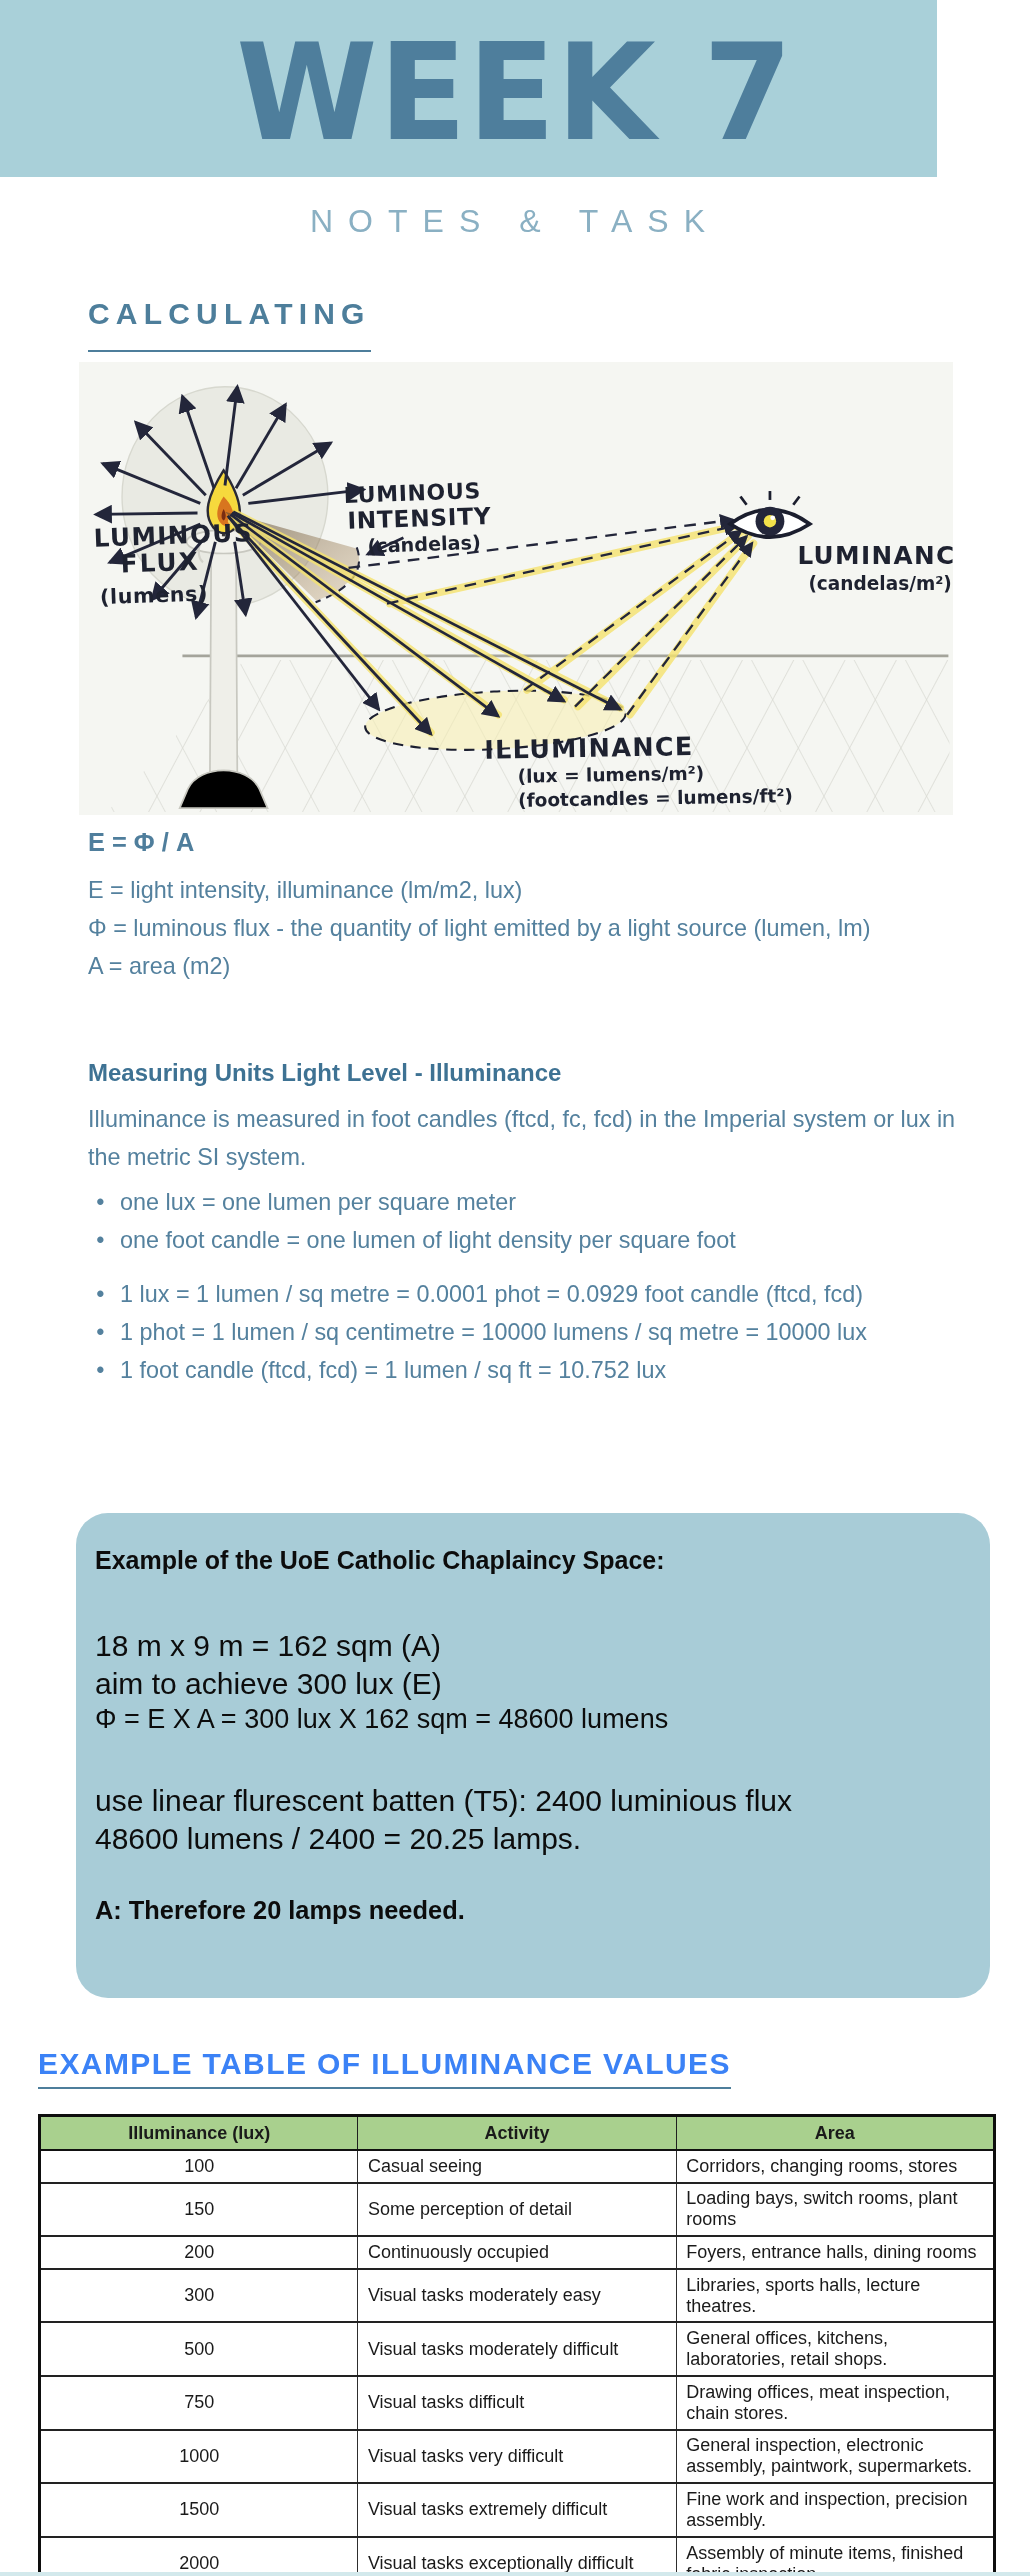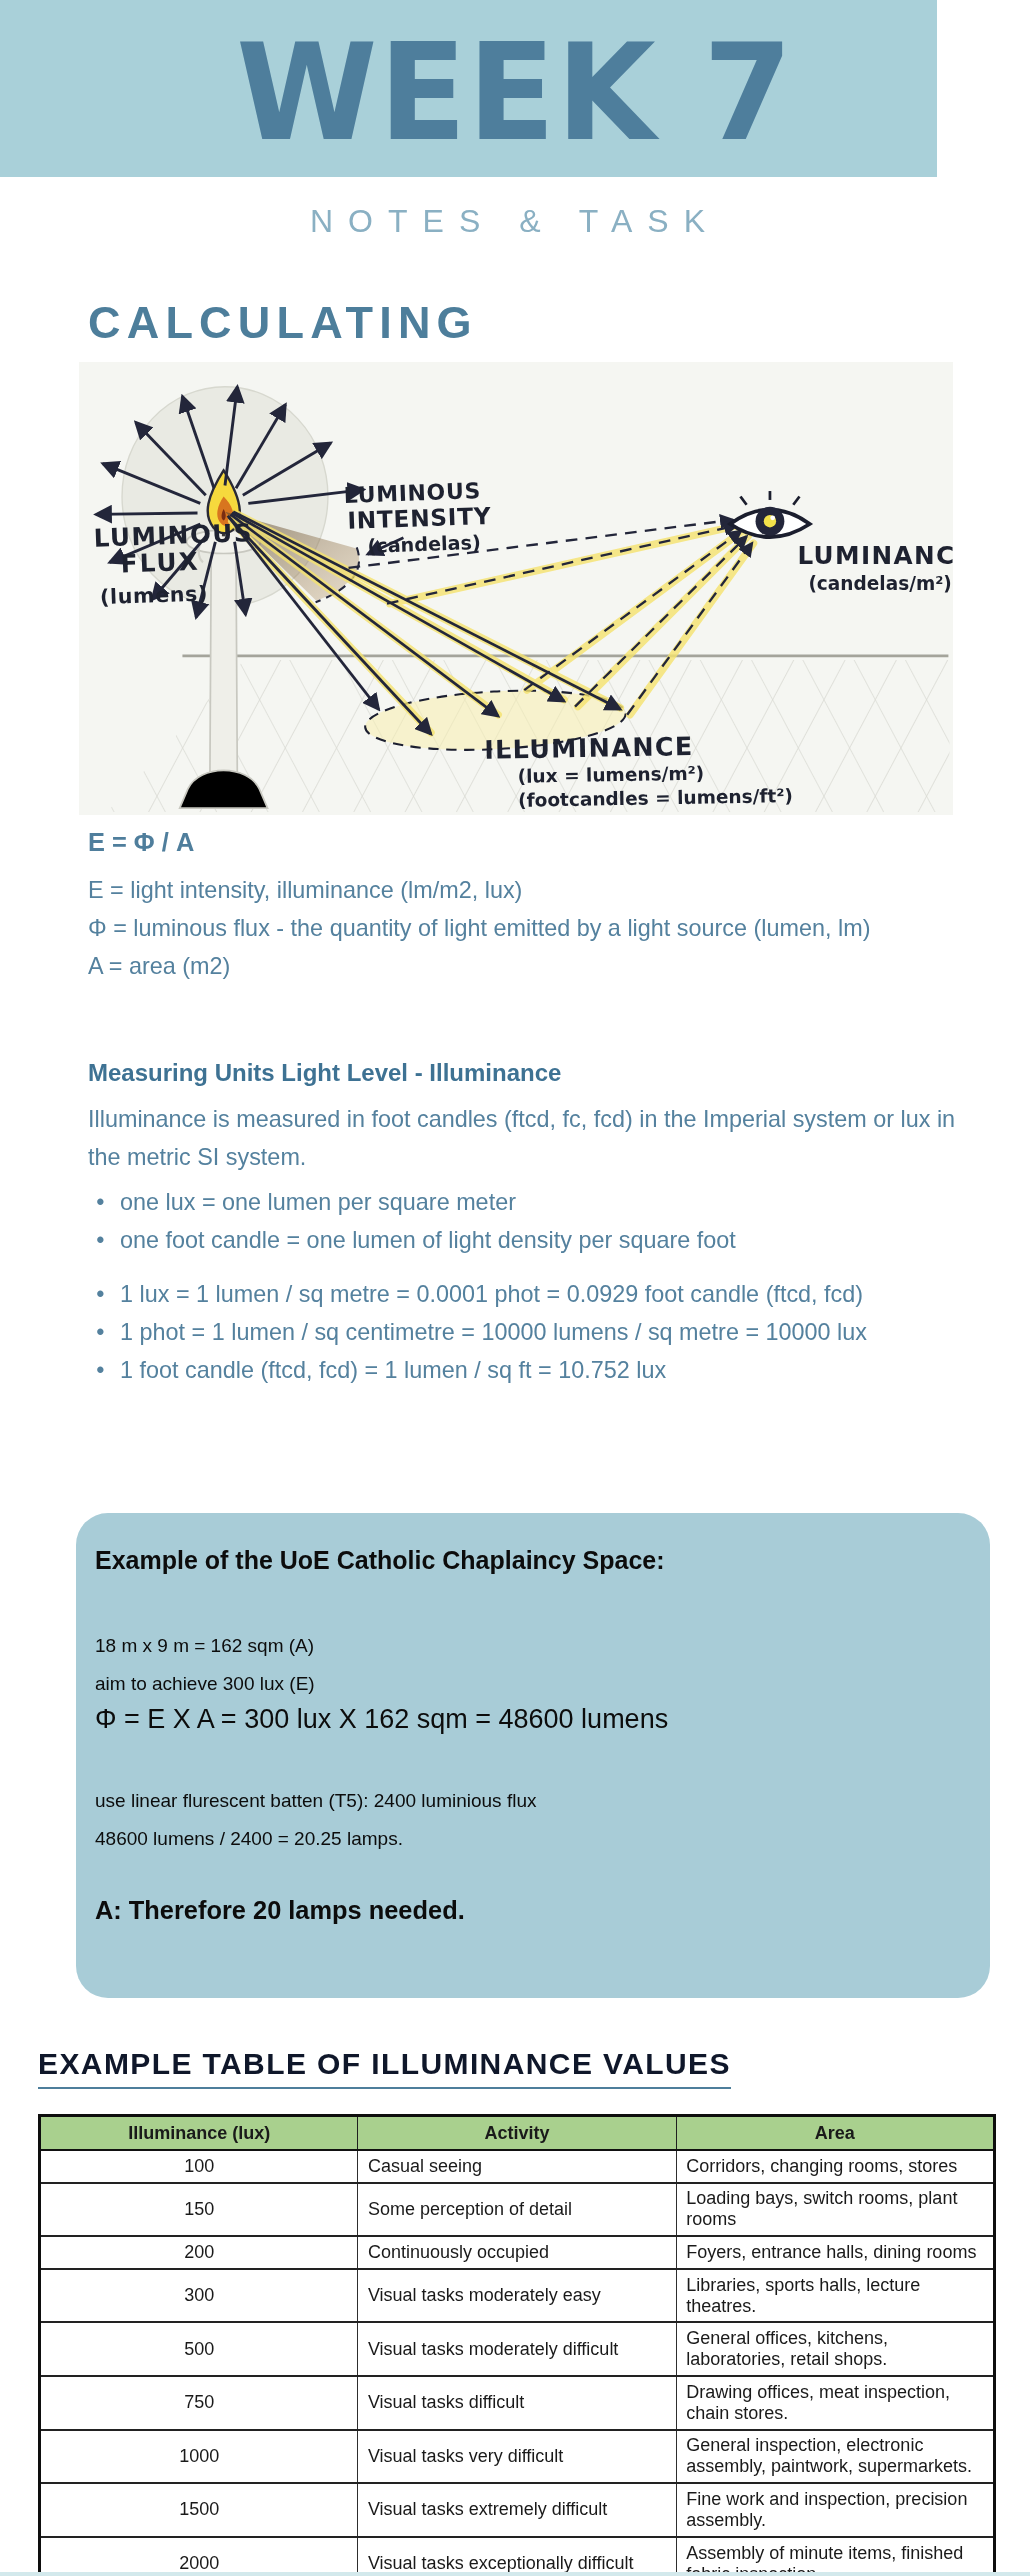--- a/index.html
+++ b/index.html
@@ -8,44 +8,44 @@
 
   
   .header-band{position:absolute;left:0;top:0;width:937px;height:177px;background:#a9d0d9;}
   .header-title{position:absolute;left:0;top:5.5px;width:1030px;text-align:center;margin:0;
         font-family:"DejaVu Sans",sans-serif;font-weight:bold;font-size:128px;line-height:165px;
         letter-spacing:1.4px;color:#4e7e9c;transform:scaleY(1.05);transform-origin:center top;}
   .subtitle{position:absolute;left:0;top:203px;width:1030px;text-align:center;
         font-size:32px;letter-spacing:15px;color:#8ab0c3;font-weight:normal;}
 
   
-  .section-heading{position:absolute;left:88px;top:297px;font-size:45px;letter-spacing:6.2px;
+  .section-heading{position:absolute;left:88px;top:297px;font-size:30px;letter-spacing:6.2px;
         color:#4d7e9b;font-weight:600;border-bottom:2.7px solid #4d7e9b;padding-bottom:19px;}
   .table-title{position:absolute;left:38px;top:2047px;font-size:30px;letter-spacing:1.4px;
-        color:#0f172a;font-weight:600;border-bottom:2.7px solid #4d7e9b;padding-bottom:5.5px;}
+        color:#3b82f6;font-weight:600;border-bottom:2.7px solid #4d7e9b;padding-bottom:5.5px;}
 
   
   .diagram{position:absolute;left:79px;top:362px;width:874px;height:453px;background:#f5f6f2;}
   .hand{font-family:"DejaVu Sans",sans-serif;font-weight:bold;fill:#1e2230;}
 
   
   .bodytext{color:#54819e;font-size:23.4px;line-height:38px;}
   .abs{position:absolute;}
   .f-title{font-size:25.4px;font-weight:bold;color:#4f7e9c;margin:0 0 9.6px 0;}
   .b-heading{font-size:24px;font-weight:bold;color:#3e7293;margin:0 0 8.2px 0;}
   p.bl{margin:0;}
   ul.blist{list-style:none;margin:6.9px 0 0 0;padding:0;}
   ul.blist li{position:relative;padding-left:32px;margin:0;}
   ul.blist li::before{content:"\2022";position:absolute;left:8.2px;top:0;}
 
   
   .example-box{position:absolute;left:76px;top:1513px;width:914px;height:485px;background:#a8ccd7;
         border-radius:32px;box-sizing:border-box;padding:27.5px 20.6px 0 19px;color:#0c0c0c;}
   .example-box .bx-title{font-size:25px;font-weight:bold;margin:0;}
-  .example-box p{font-size:19px;line-height:38px;margin:0;}
+  .example-box p{font-size:30px;line-height:38px;margin:0;}
   .example-box .bx-l1{margin-top:48px;}
   .example-box .bx-formula{font-size:27px;font-weight:normal;line-height:32px;}
   .example-box .bx-l3{margin-top:47px;}
   .example-box .bx-answer{margin-top:36px;font-size:25.4px;font-weight:bold;line-height:32px;}
 
   
   .lux-table{position:absolute;left:38px;top:2114px;width:958px;border-collapse:collapse;
         border:3.4px solid #0e0e0e;font-size:18px;color:#1a1a1a;table-layout:fixed;}
   .lux-table th{background:#a9d08e;border:1.4px solid #1f1f1f;border-bottom:2.7px solid #111;
         font-weight:bold;padding:5.5px 6.9px;}

